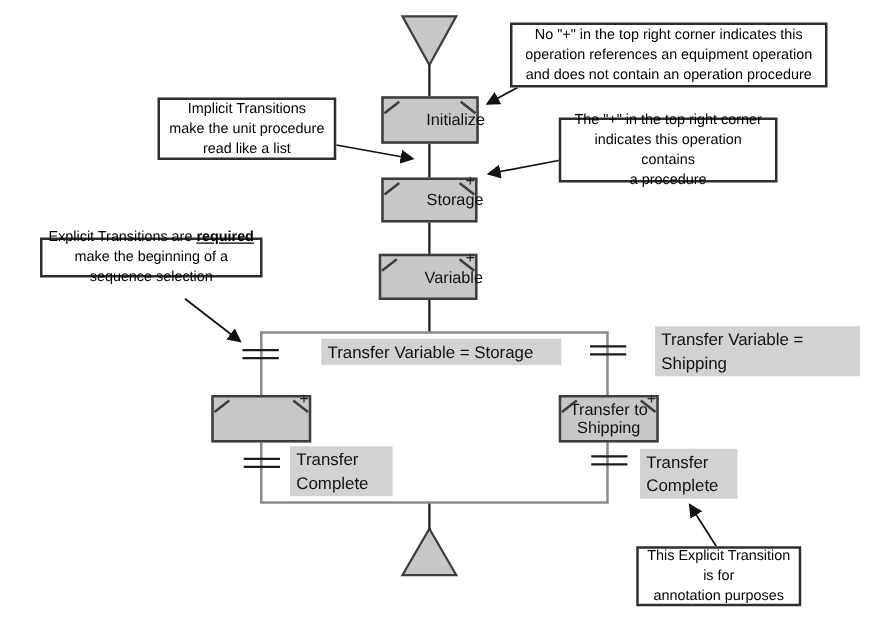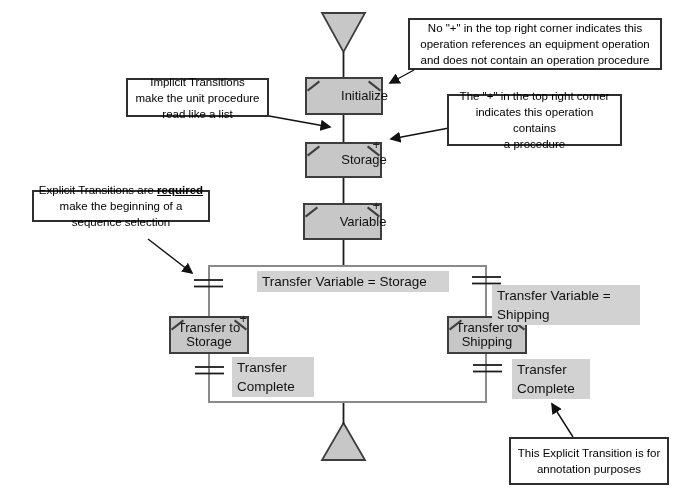--- a/index.html
+++ b/index.html
@@ -22,36 +22,36 @@
   .b-charge{left:305px;top:142px;width:77px;height:36px;}
   .b-react{left:303px;top:203px;width:79px;height:37px;}
   .b-tstore{left:169px;top:316px;width:80px;height:38px;padding:0 2px;}
   .b-tship{left:447px;top:316px;width:80px;height:38px;padding:0 2px;}
   
   .tlabel{
     position:absolute;z-index:2;background:#d2d2d2;color:#111;
     font-size:13.5px;line-height:19px;padding:1px 5px;box-sizing:border-box;
   }
   .l-storagevar{left:221px;top:271px;width:192px;white-space:nowrap;margin-left:36px;}
-  .l-shipvar{left:492px;top:261px;width:148px;margin-top:24px;}
+  .l-shipvar{left:524px;top:261px;width:164px;}
   .l-compl{left:232px;top:357px;width:82px;}
   .l-compr{left:512px;top:359px;width:78px;}
   
   .callout{
     position:absolute;z-index:3;background:#ffffff;border:2px solid #2e2e2e;
     font-size:11.5px;line-height:16px;text-align:center;color:#000;
     box-sizing:border-box;display:flex;flex-direction:column;justify-content:center;
     padding:2px 4px;
   }
   .pre{white-space:pre-line;}
   .c-noplus{left:408px;top:18px;width:254px;height:52px;}
-  .c-implicit{left:126px;top:78px;width:143px;height:39px;}
+  .c-implicit{left:126px;top:78px;width:143px;height:50px;}
   .c-hasplus{left:447px;top:94px;width:175px;height:52px;}
   .c-explicit{left:32px;top:190px;width:178px;height:32px;}
-  .c-annot{left:509px;top:437px;width:160px;height:48px;}
+  .c-annot{left:509px;top:437px;width:132px;height:48px;}
   .req{font-weight:bold;text-decoration:underline;}
 </style>
 </head>
 <body>
 
 <div id="canvas">
 
   <svg id="wires" width="697" height="497" viewBox="0 0 697 497">
     <defs>
       <marker id="arr" viewBox="0 0 10 10" refX="8.5" refY="5" markerWidth="8" markerHeight="8" orient="auto">
@@ -117,21 +117,20 @@
     <i class="notch nl"></i>
     <i class="notch nr"></i>
     <span class="plus">+</span>
     <span>Variable</span>
   </div>
 
   <div class="step b-tstore">
     <i class="notch nl"></i>
     <i class="notch nr"></i>
     <span class="plus">+</span>
-    <span>Transfer to Storage</span>
   </div>
 
   <div class="step b-tship">
     <i class="notch nl"></i>
     <i class="notch nr"></i>
     <span class="plus">+</span>
     <span>Transfer to Shipping</span>
   </div>
 
   <div class="tlabel l-storagevar">Transfer Variable = Storage</div>

